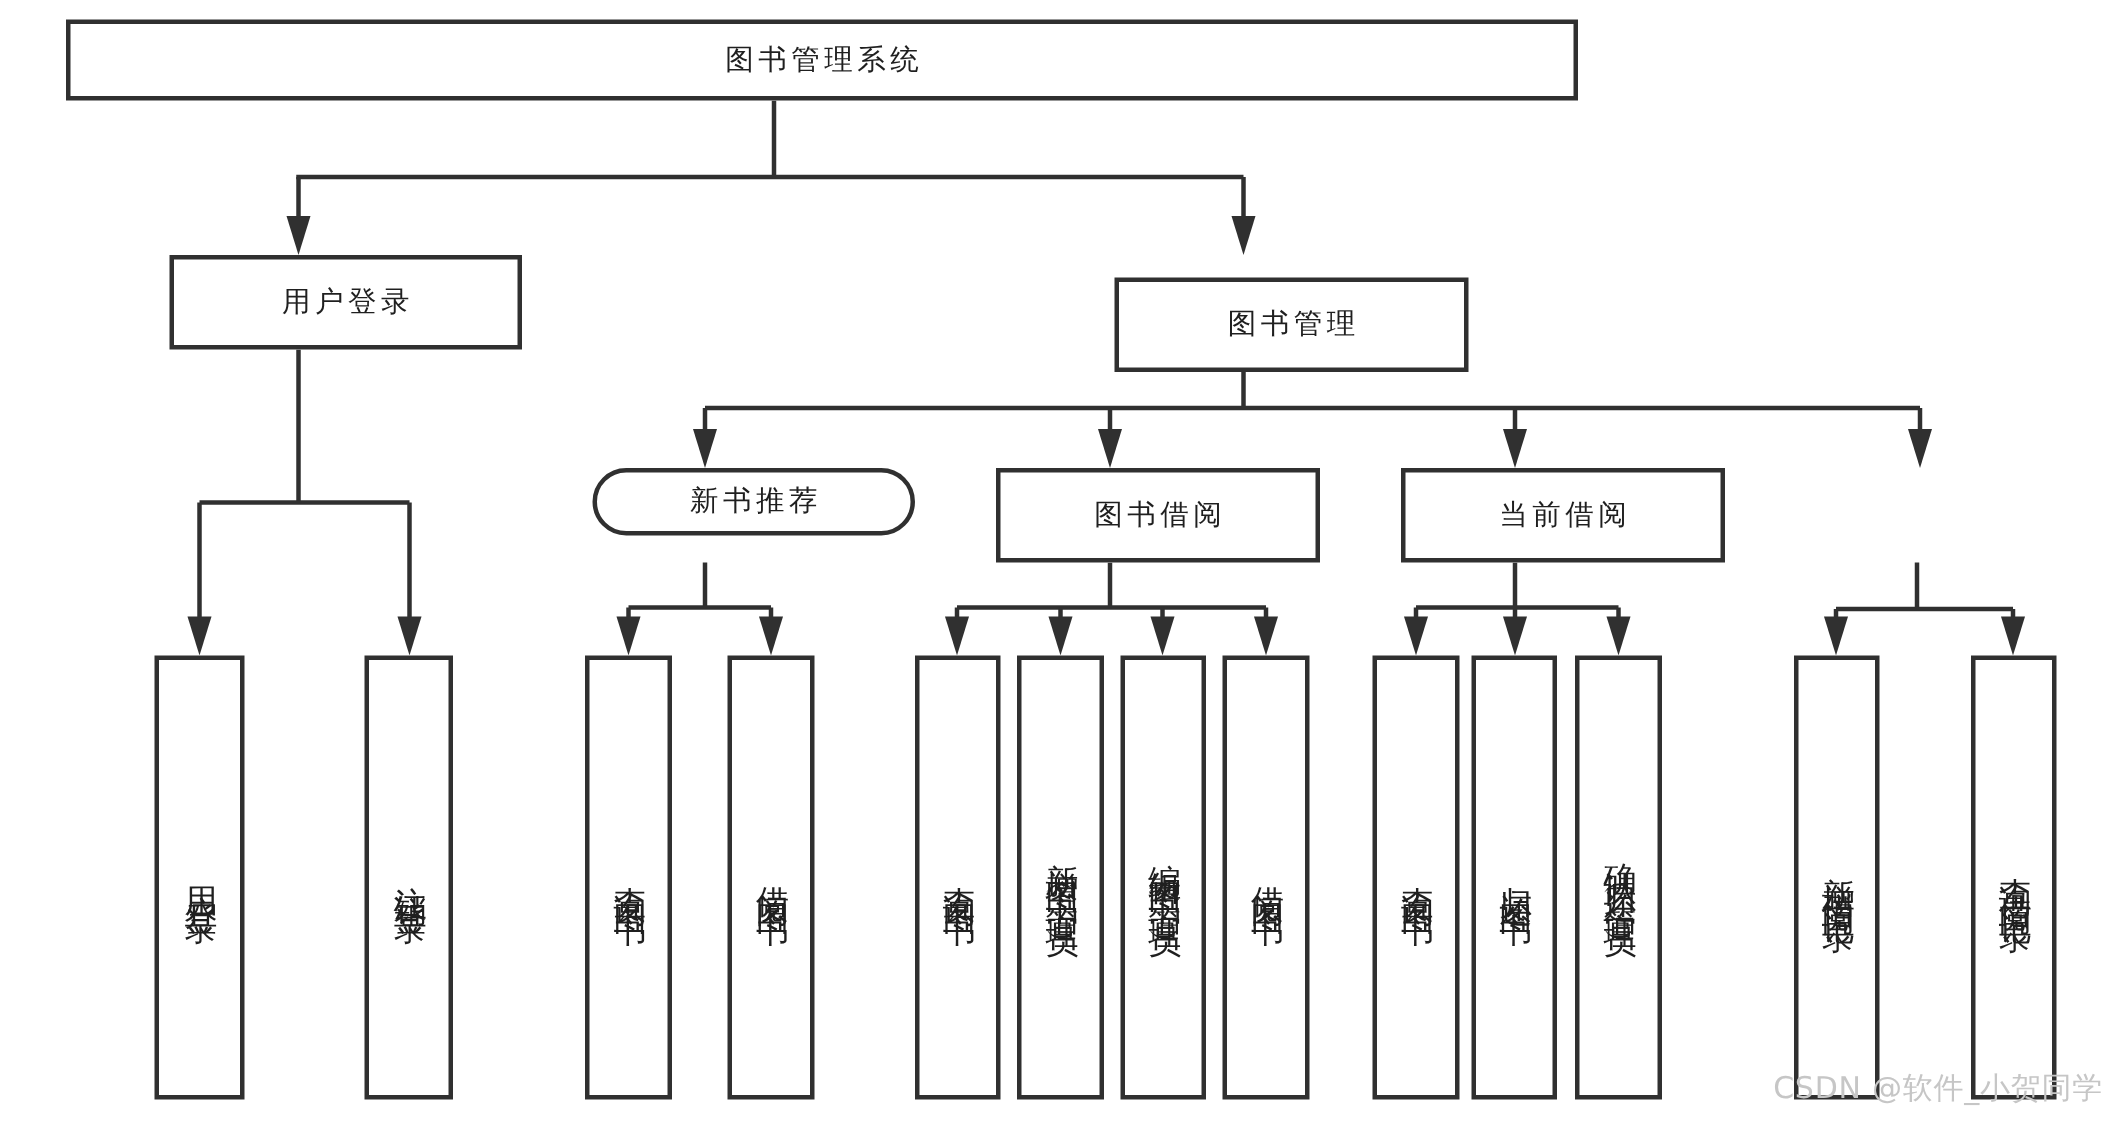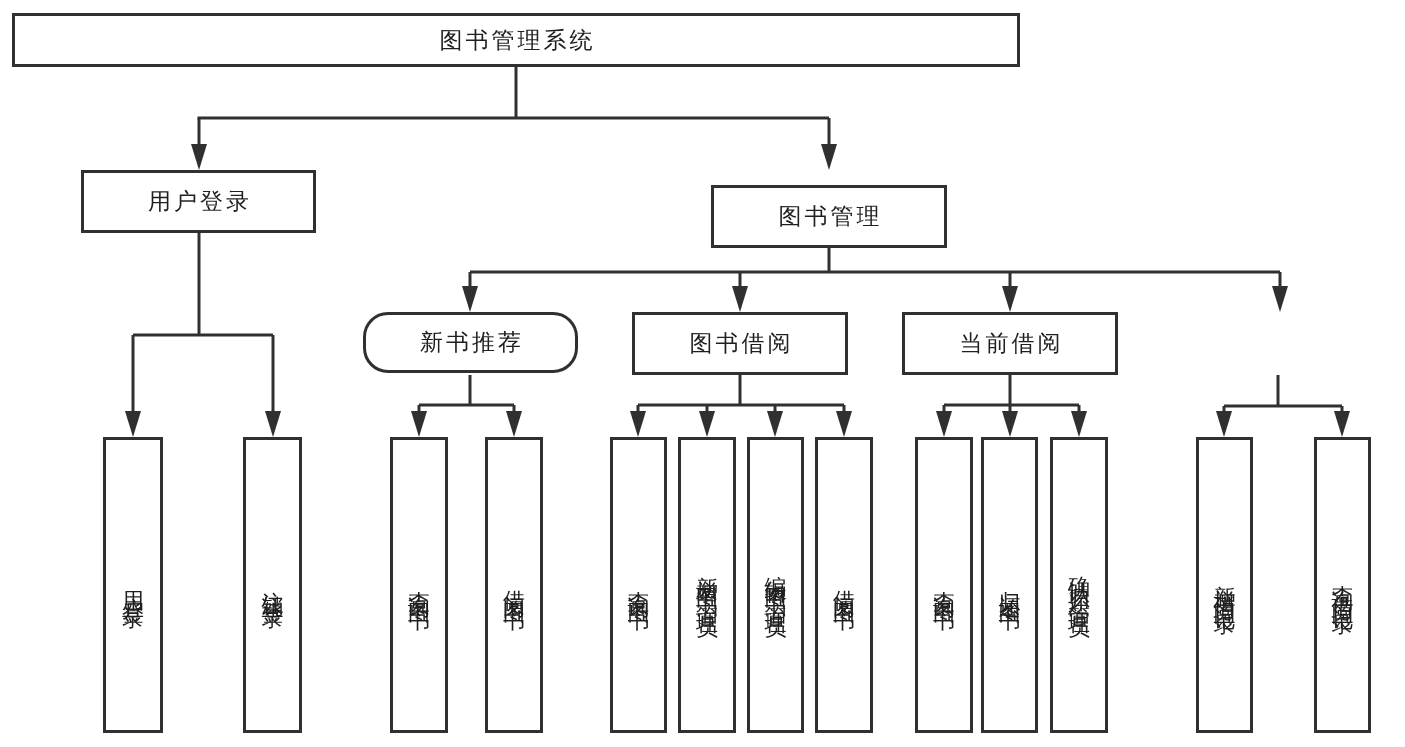--- a/index.html
+++ b/index.html
@@ -9,21 +9,21 @@
   }
   #wires{position:absolute;left:0;top:0;width:1405px;height:747px;}
   #wires line{stroke:var(--line-color,#303030);stroke-width:3;}
   #wires polygon{fill:var(--line-color,#303030);}
   .node{
     position:absolute;box-sizing:border-box;background:#fff;
     border:3px solid var(--line-color,#303030);
     display:flex;align-items:center;justify-content:center;
     color:var(--text-color,#1f1f1f);line-height:1;
   }
-  .h{font-size:23px;letter-spacing:3px;text-indent:3px;}
+  .h{font-size:19px;letter-spacing:3px;text-indent:3px;margin-left:32px;}
   .v{writing-mode:vertical-rl;text-orientation:mixed;font-size:22px;letter-spacing:6px;}
   .watermark{
     position:absolute;top:712px;right:3px;
     font-size:20px;letter-spacing:0.5px;color:var(--watermark-color,#c6c6c6);
     white-space:nowrap;
   }
 </style>
 </head>
 <body>
 
@@ -102,21 +102,21 @@
       <line x1="1342" y1="406" x2="1342" y2="413"></line>
       <polygon points="1334,411 1350,411 1342,437"></polygon>
     </g>
   </svg>
 
   <div class="node h" style="left:12px;top:13px;width:1008px;height:54px;">图书管理系统</div>
 
   <div class="node h" style="left:81px;top:170px;width:235px;height:63px;">用户登录</div>
   <div class="node h" style="left:711px;top:185px;width:236px;height:63px;">图书管理</div>
 
-  <div class="node h" style="left:363px;top:312px;width:215px;height:61px;border-radius:25px;">新书推荐</div>
+  <div class="node h" style="left:363px;top:312px;width:215px;height:45px;border-radius:25px;">新书推荐</div>
   <div class="node h" style="left:902px;top:312px;width:216px;height:63px;">当前借阅</div>
   <div class="node h" style="left:632px;top:312px;width:216px;height:63px;">图书借阅</div>
 
   <div class="node v" style="left:103px;top:437px;width:60px;height:296px;">用户登录</div>
   <div class="node v" style="left:243px;top:437px;width:59px;height:296px;">注销登录</div>
 
   <div class="node v" style="left:390px;top:437px;width:58px;height:296px;">查询图书</div>
   <div class="node v" style="left:485px;top:437px;width:58px;height:296px;">借阅图书</div>
 
   <div class="node v" style="left:610px;top:437px;width:57px;height:296px;">查询图书</div>
@@ -124,13 +124,14 @@
   <div class="node v" style="left:747px;top:437px;width:57px;height:296px;">编辑图书（管理员）</div>
   <div class="node v" style="left:815px;top:437px;width:58px;height:296px;">借阅图书</div>
 
   <div class="node v" style="left:915px;top:437px;width:58px;height:296px;">查询图书</div>
   <div class="node v" style="left:981px;top:437px;width:57px;height:296px;">归还图书</div>
   <div class="node v" style="left:1050px;top:437px;width:58px;height:296px;">确认归还（管理员）</div>
 
   <div class="node v" style="left:1196px;top:437px;width:57px;height:296px;">新增借阅记录</div>
   <div class="node v" style="left:1314px;top:437px;width:57px;height:296px;">查询借阅记录</div>
 
+  <div class="watermark">CSDN @软件_小贺同学</div>
 </div>
 
 </body></html>

